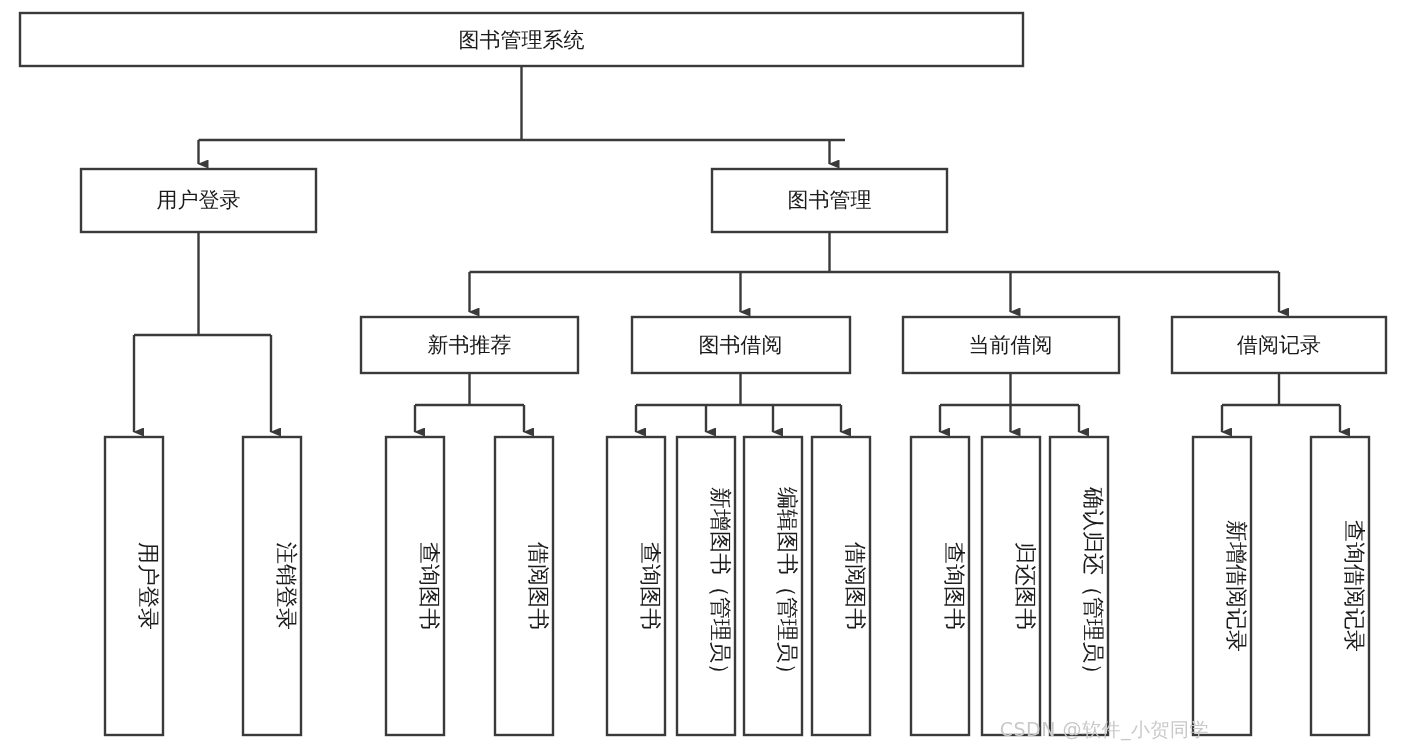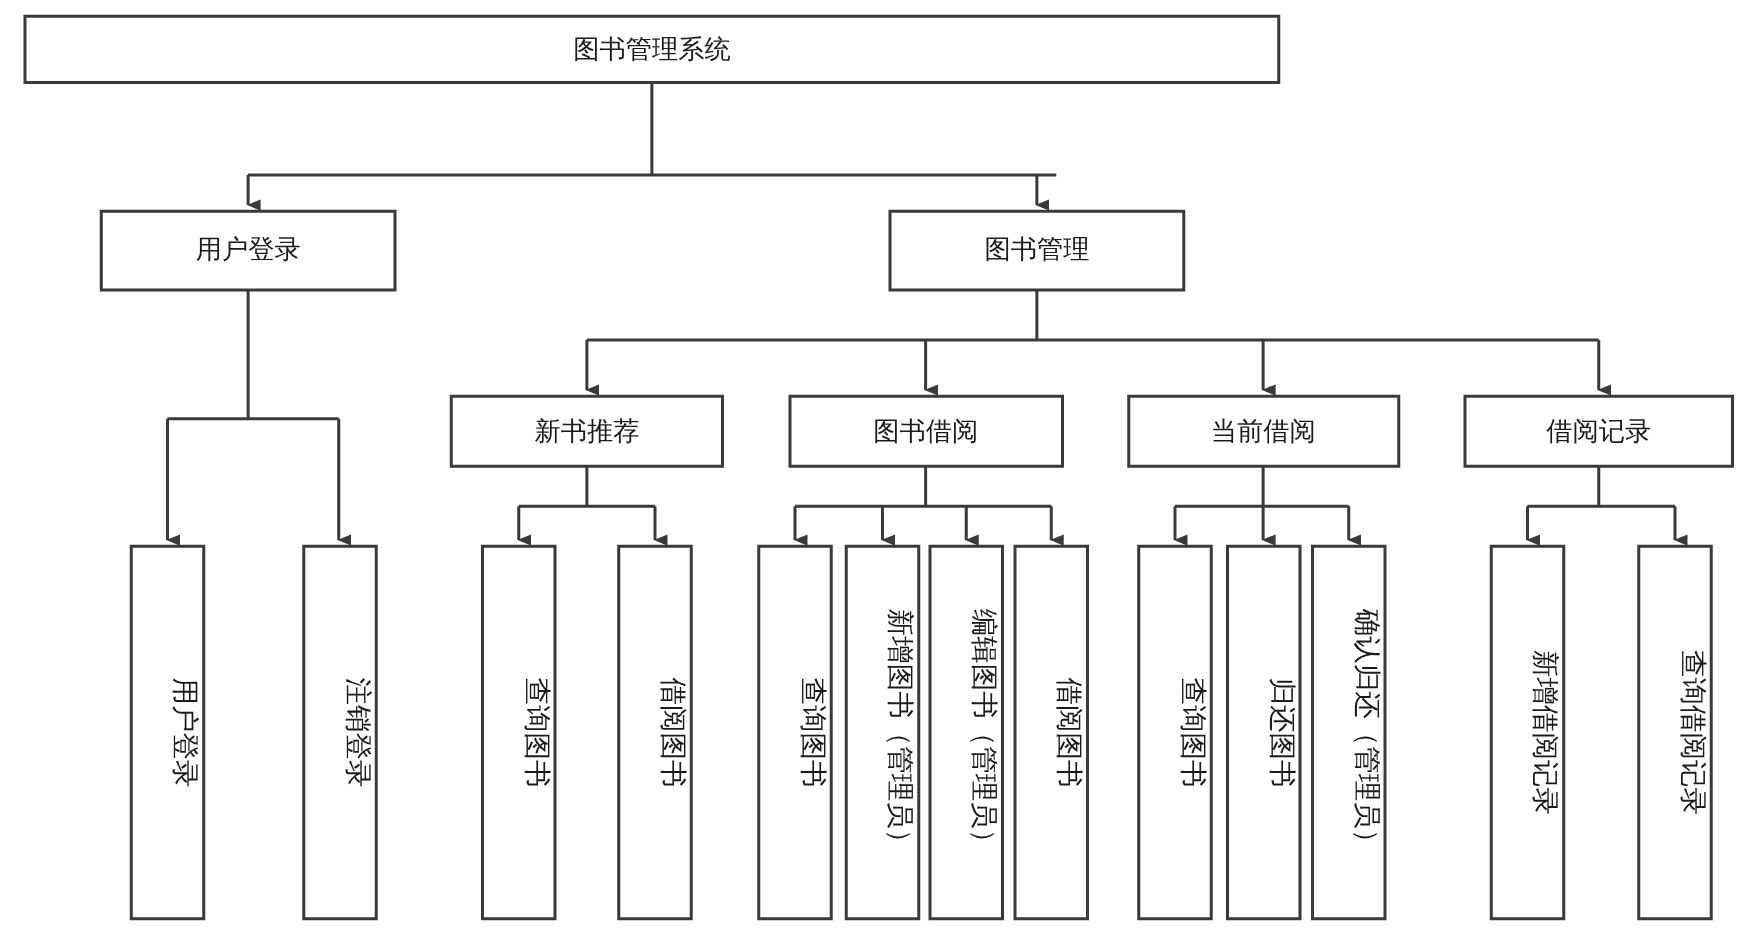--- a/index.html
+++ b/index.html
@@ -204,14 +204,15 @@
       <rect class="node-box" x="1193" y="437" width="58" height="298"></rect>
       <text class="node-label-vertical" transform="translate(1229,586) rotate(90)">新增借阅记录</text>
     </g>
     <g>
       <rect class="node-box" x="1311" y="437" width="58" height="298"></rect>
       <text class="node-label-vertical" transform="translate(1347,586) rotate(90)">查询借阅记录</text>
     </g>
 
   </svg>
 
+  <div class="watermark-text">CSDN @软件_小贺同学</div>
 
 </div>
 
 </body></html>

